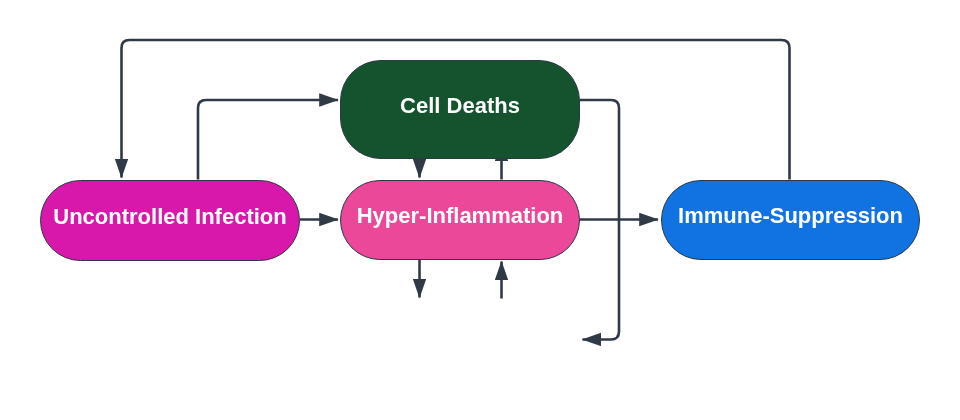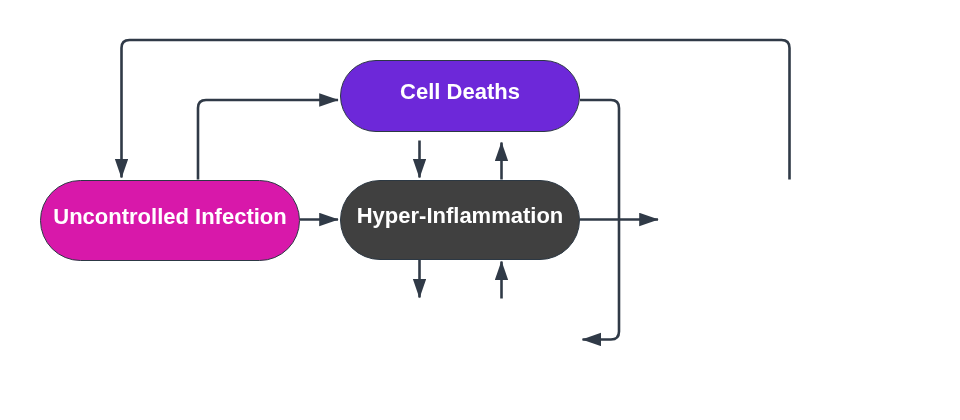--- a/index.html
+++ b/index.html
@@ -62,23 +62,26 @@
     <path class="edge" d="M 501.5 298.5 V 261.5" marker-end="url(#arrow)"></path>
     <path class="edge" d="M 198 179.5 V 108 Q 198 100 206 100 H 338" marker-end="url(#arrow)"></path>
     <path class="edge" d="M 580 100 H 611 Q 619 100 619 108 V 331.5 Q 619 339.5 611 339.5 H 582.5" marker-end="url(#arrow)"></path>
     <path class="edge" d="M 789.5 179.5 V 48 Q 789.5 40 781.5 40 H 129.5 Q 121.5 40 121.5 48 V 177.5" marker-end="url(#arrow)"></path>
   </svg>
 
   <div class="node" style="left: 40px; top: 179.5px; width: 260px; height: 81px; background-color: rgb(216, 24, 170);">
     <span>Uncontrolled Infection</span>
   </div>
 
-  <div class="node" style="left: 340px; top: 59.5px; width: 240px; height: 72px; background-color: #6d28d9;">
+  <div class="node" style="left: 340px; top: 59.5px; width: 240px; height: 99px; background-color: #14532d;">
     <span>Cell Deaths</span>
   </div>
 
-  <div class="node" style="left: 340px; top: 179.5px; width: 240px; height: 80px; background-color: #404040;">
+  <div class="node" style="left: 340px; top: 179.5px; width: 240px; height: 80px; background-color: #ec4899;">
     <span>Hyper-Inflammation</span>
   </div>
 
+  <div class="node" style="left: 661px; top: 179.5px; width: 259px; height: 80px; background-color: rgb(17, 115, 226);">
+    <span>Immune-Suppression</span>
+  </div>
 
 
 </div>
 
 </body></html>

